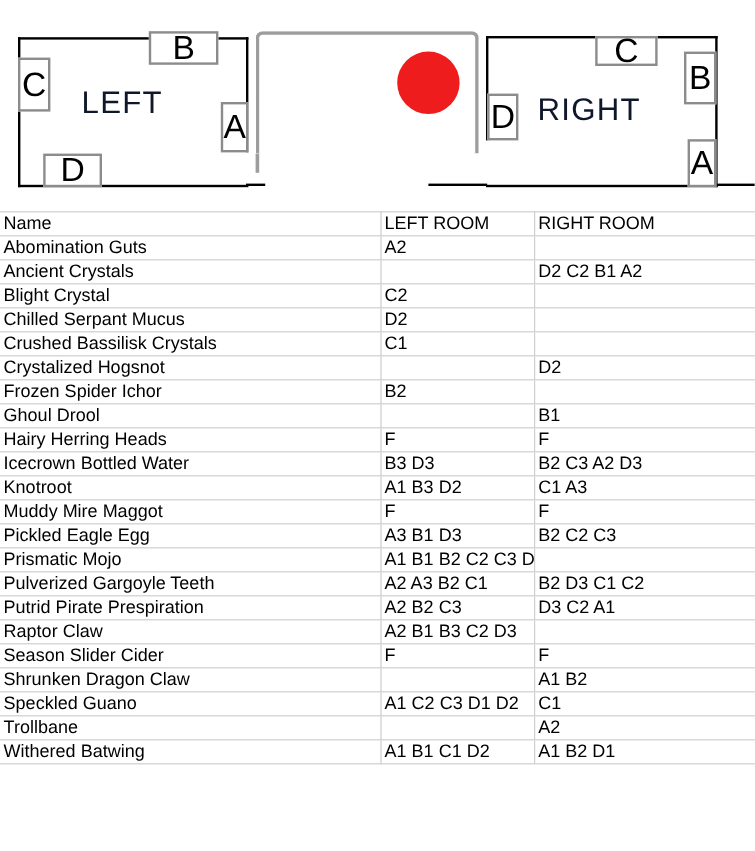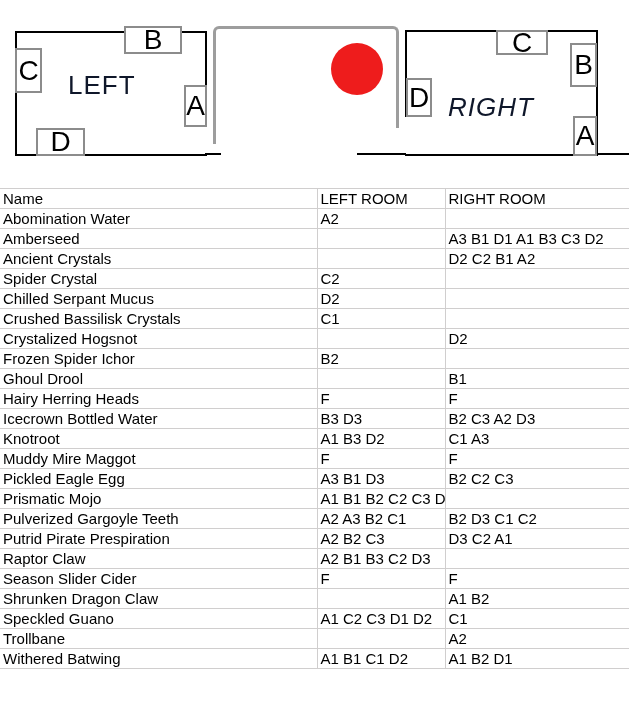--- a/index.html
+++ b/index.html
@@ -45,30 +45,30 @@
   .st-RC { left:496px; top:30px;  width:52px; height:25px; }
   .st-RB { left:570px; top:43px;  width:27px; height:44px; }
   .st-RD { left:406px; top:78px;  width:26px; height:39px; }
   .st-RA { left:573px; top:116px; width:24px; height:40px; }
 
   .room-label {
     position:absolute; font-size:26px; color:#0f172a; letter-spacing:1px;
     white-space:nowrap;
   }
   .room-label.left  { left:68px;  top:70px; }
-  .room-label.right { left:448px; top:92px;font-style:italic; }
+  .room-label.right { left:448px; top:76px; }
 
   .hazard {
     position:absolute; left:331px; top:43px; width:52px; height:52px;
     border-radius:50%; background:#ee1c1c; 
   }
 
   
   table.grid {
-    position:absolute; left:0; top:188px;
+    position:absolute; left:0; top:176px;
     border-collapse:collapse; table-layout:fixed;
     width:630px;
   }
   .grid col.c-name  { width:317px; }
   .grid col.c-left  { width:128px; }
   .grid col.c-right { width:185px; }
   .grid th, .grid td {
     height:20px; line-height:19px;
     font-size:15px; font-weight:normal; text-align:left;
     color:#000; padding:0 2px 0 3px;
@@ -122,36 +122,31 @@
   </colgroup>
   <thead>
     <tr>
         <th>Name</th>
         <th>LEFT ROOM</th>
         <th>RIGHT ROOM</th>
       </tr>
   </thead>
   <tbody>
       <tr>
-        <td>Abomination Water</td>
+        <td>Abomination Guts</td>
         <td>A2</td>
         <td></td>
       </tr>
       <tr>
-        <td>Amberseed</td>
-        <td></td>
-        <td>A3 B1 D1 A1 B3 C3 D2</td>
-      </tr>
-      <tr>
         <td>Ancient Crystals</td>
         <td></td>
         <td>D2 C2 B1 A2</td>
       </tr>
       <tr>
-        <td>Spider Crystal</td>
+        <td>Blight Crystal</td>
         <td>C2</td>
         <td></td>
       </tr>
       <tr>
         <td>Chilled Serpant Mucus</td>
         <td>D2</td>
         <td></td>
       </tr>
       <tr>
         <td>Crushed Bassilisk Crystals</td>

